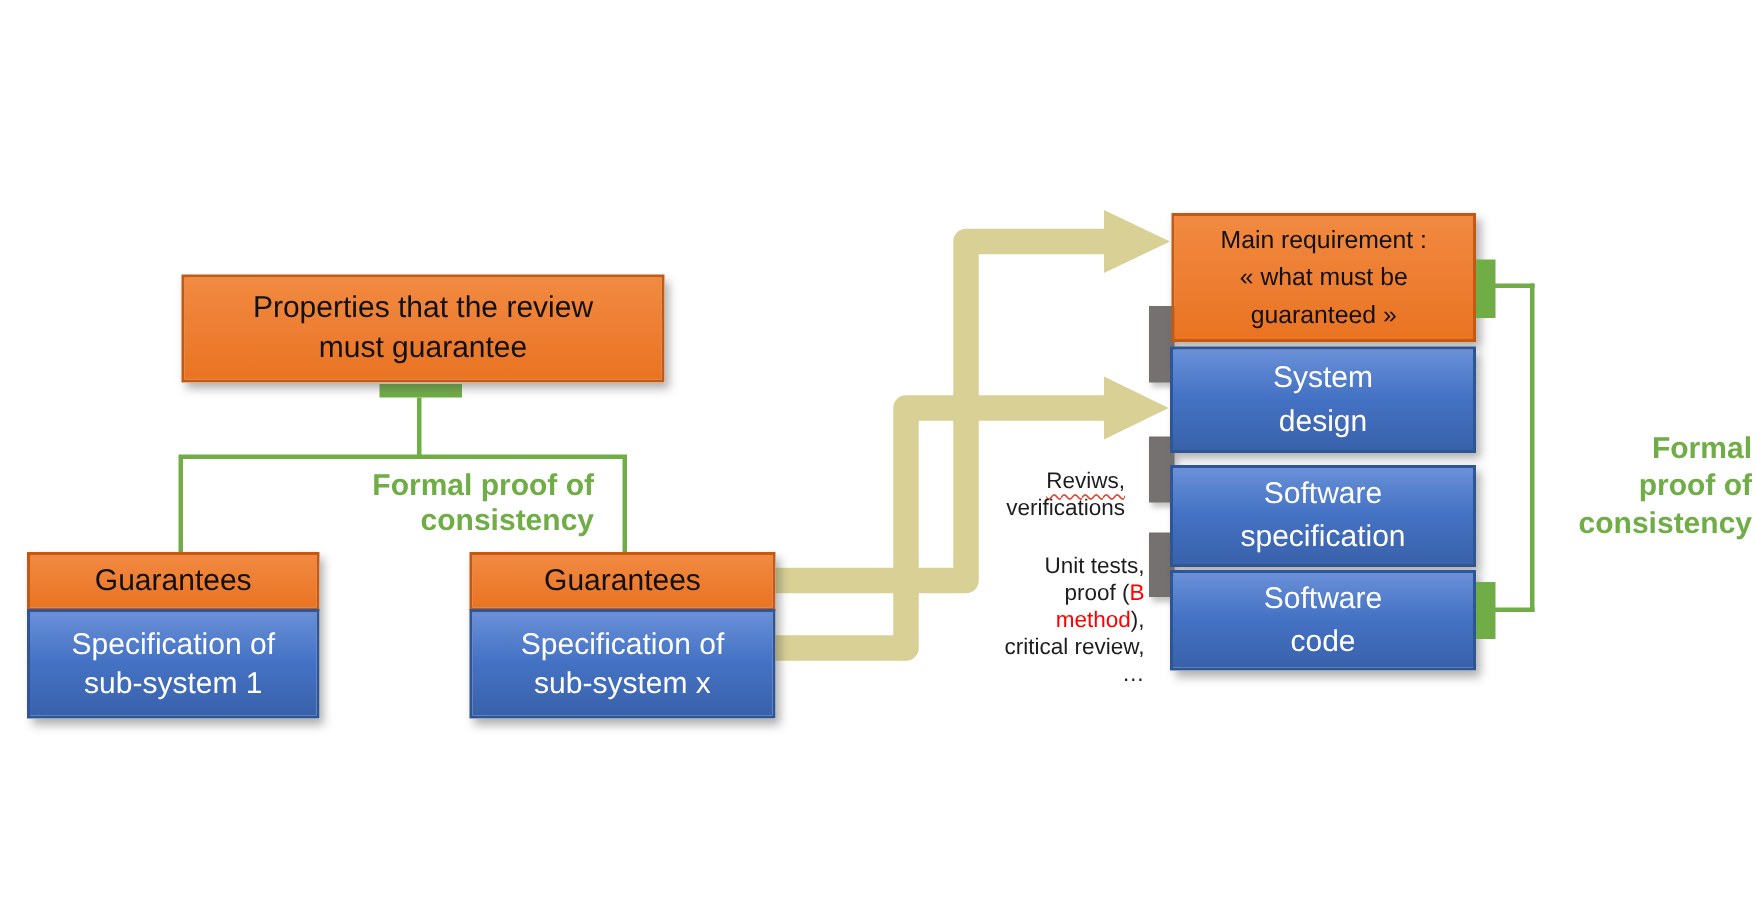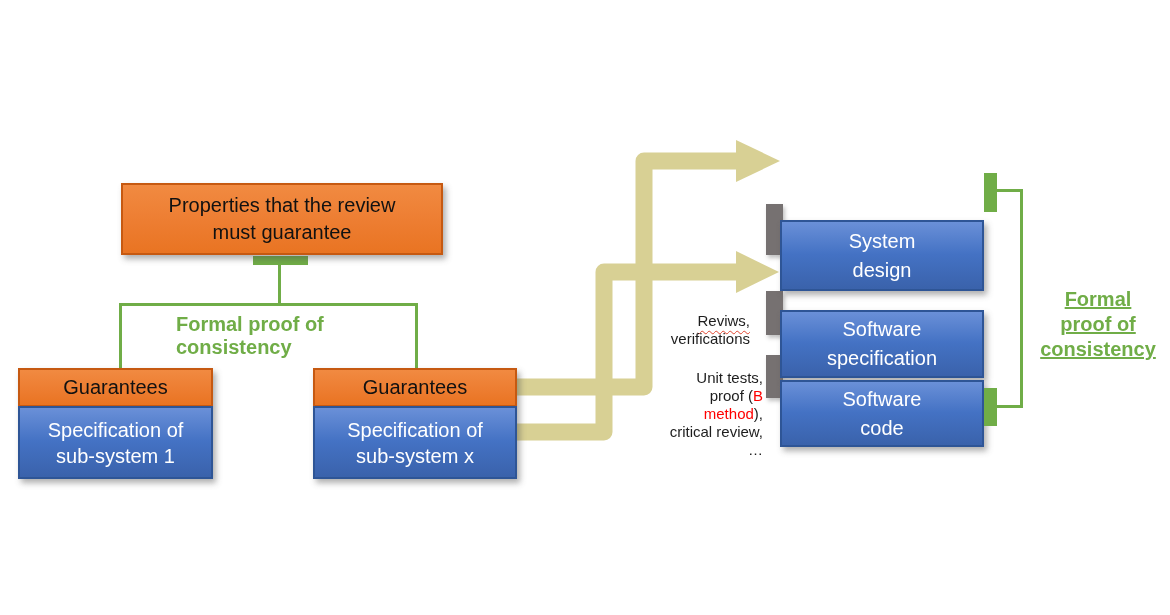--- a/index.html
+++ b/index.html
@@ -49,21 +49,21 @@
   <div class="abs" style="left: 278px; top: 265px; width: 3px; height: 40px; background: rgb(112, 173, 71);"></div>
   <div class="abs" style="left: 119px; top: 303px; width: 299px; height: 3px; background: rgb(112, 173, 71);"></div>
   <div class="abs" style="left: 119px; top: 306px; width: 3px; height: 62px; background: rgb(112, 173, 71);"></div>
   <div class="abs" style="left: 415px; top: 306px; width: 3px; height: 62px; background: rgb(112, 173, 71);"></div>
 
   <div class="abs orange-box shadow center pre" style="left:121px;top:183px;width:322px;height:72px;font-size:20px;line-height:27px;">
     <div class="box-title">Properties that the review
 must guarantee</div>
   </div>
 
-  <div class="abs green-text pre" style="left: 176px; top: 313px; width: 220px; line-height: 23px; text-align: left; color: rgb(112, 173, 71);">Formal proof of
+  <div class="abs green-text pre" style="left: 176px; top: 313px; width: 220px; line-height: 23px; text-align: right; color: rgb(112, 173, 71);">Formal proof of
 consistency</div>
 
   <div class="abs shadow" style="left:18px;top:368px;width:195px;">
     <div class="orange-box center" style="height:39px;font-size:20px;">
       <div>Guarantees</div>
     </div>
     <div class="blue-box center pre" style="height:73px;font-size:20px;line-height:26px;margin-top:-1px;">
       <div>Specification of
 sub-system 1</div>
     </div>
@@ -90,37 +90,42 @@
   </div>
 
   <div class="abs label pre" style="left:600px;top:351px;width:163px;line-height:18px;">
     <span>Unit tests,
 proof (</span><span class="red-text" style="color: rgb(255, 0, 0);">B
 method</span><span>),
 critical review,
 …</span>
   </div>
 
+  <div class="abs orange-box shadow center pre" style="left:781px;top:142px;width:203px;height:86px;font-size:16.5px;line-height:25px;">
+    <div class="box-title">Main requirement :
+« what must be
+guaranteed »</div>
+  </div>
 
-  <div class="abs blue-box shadow center pre" style="left:780px;top:220px;width:204px;height:71px;font-size:20px;line-height:29px;">
+  <div class="abs blue-box shadow center pre" style="left:780px;top:231px;width:204px;height:71px;font-size:20px;line-height:29px;">
     <div class="box-title">System
 design</div>
   </div>
 
   <div class="abs blue-box shadow center pre" style="left:780px;top:310px;width:204px;height:68px;font-size:20px;line-height:29px;">
     <div class="box-title">Software
 specification</div>
   </div>
 
   <div class="abs blue-box shadow center pre" style="left:780px;top:380px;width:204px;height:67px;font-size:20px;line-height:29px;">
     <div class="box-title">Software
 code</div>
   </div>
 
   <div class="abs" style="left: 984px; top: 173px; width: 13px; height: 39px; background: rgb(112, 173, 71);"></div>
   <div class="abs" style="left: 984px; top: 388px; width: 13px; height: 38px; background: rgb(112, 173, 71);"></div>
   <div class="abs bracket" style="left: 995px; top: 189px; width: 28px; height: 219px; border-width: 3px; border-color: rgb(112, 173, 71);"></div>
 
-  <div class="abs green-text pre" style="left: 1028px; top: 287px; width: 140px; line-height: 25px; text-align: center; color: rgb(112, 173, 71); text-decoration: underline;">Formal
+  <div class="abs green-text pre" style="left: 1028px; top: 287px; width: 140px; line-height: 25px; text-align: right; color: rgb(112, 173, 71);">Formal
 proof of
 consistency</div>
 
 </div>
 
 </body></html>

